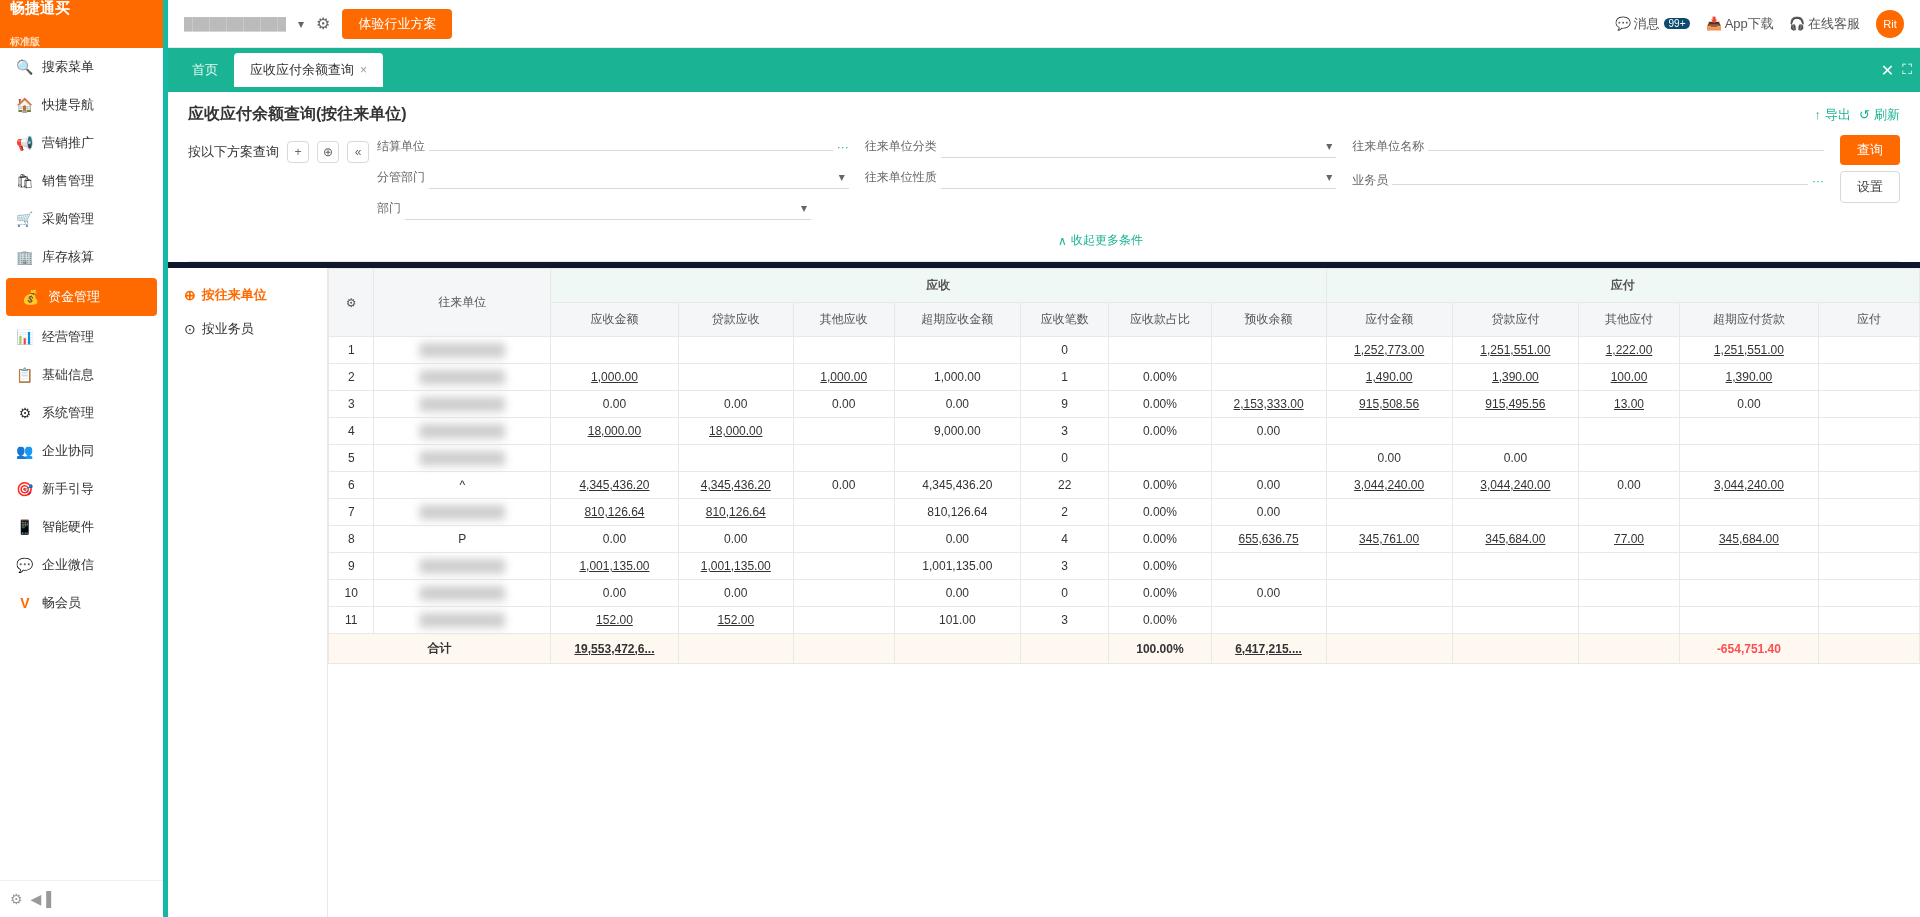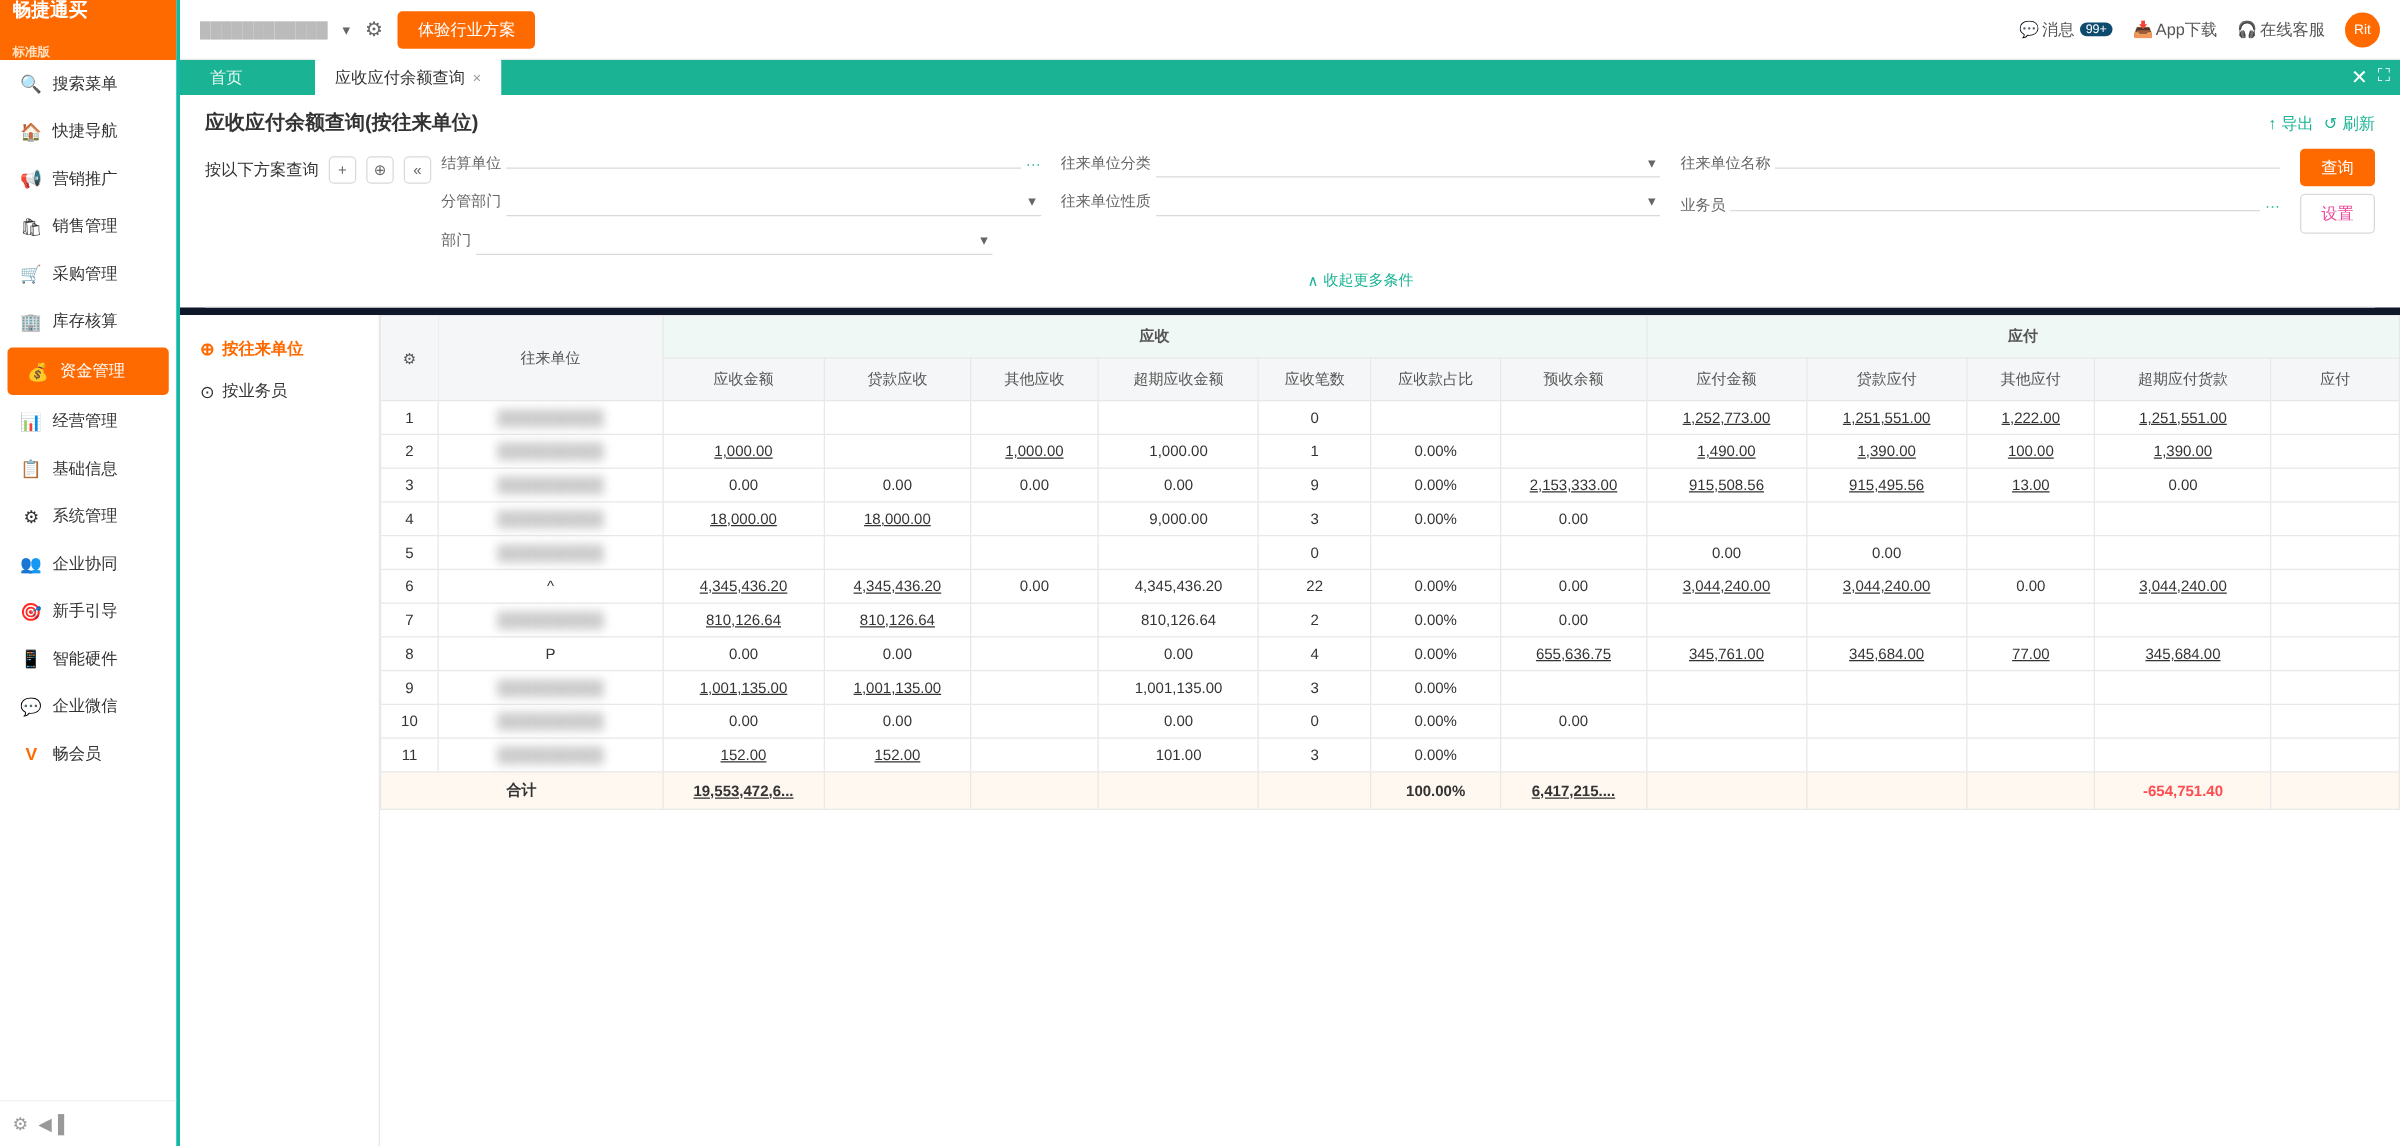--- a/index.html
+++ b/index.html
@@ -1,40 +1,40 @@
 <!DOCTYPE html>
 <html><head>
   <meta charset="utf-8">
   <style>
     * { margin: 0; padding: 0; box-sizing: border-box; }
     body { font-family: 'Microsoft YaHei', Arial, sans-serif; font-size: 12px; background: #f0f2f5; width: 1920px; height: 917px; overflow: hidden; display: flex; }
 
     
-    .sidebar { width: 144px; background: #fff; height: 917px; display: flex; flex-direction: column; border-right: 3px solid #14b8a6; flex-shrink: 0; }
+    .sidebar { width: 168px; background: #fff; height: 917px; display: flex; flex-direction: column; border-right: 5px solid #14b8a6; flex-shrink: 0; }
     .sidebar-logo { height: 48px; background: #ff6a00; display: flex; align-items: center; padding: 0 10px; color: #fff; font-size: 14px; font-weight: bold; }
     .sidebar-logo-sub { font-size: 10px; color: #ffe0c0; margin-top: 17px; }
     .sidebar-item { display: flex; align-items: center; padding: 10px 16px; cursor: pointer; color: #333; font-size: 13px; gap: 8px; }
     .sidebar-item.active { background: #ff6a00; color: #fff; border-radius: 4px; margin: 2px 6px; }
     .sidebar-item .icon { font-size: 14px; width: 18px; text-align: center; }
     .sidebar-bottom { margin-top: auto; border-top: 1px solid #f0f0f0; display: flex; padding: 10px; gap: 8px; align-items: center; }
     .sidebar-bottom-btn { color: #999; cursor: pointer; font-size: 14px; }
 
     
     .main { flex: 1; display: flex; flex-direction: column; height: 917px; overflow: hidden; }
 
     
     .topbar { height: 48px; background: #fff; border-bottom: 1px solid #e8e8e8; display: flex; align-items: center; padding: 0 16px; gap: 12px; flex-shrink: 0; }
     .topbar-breadcrumb { color: #999; font-size: 12px; display: flex; align-items: center; gap: 4px; }
     .topbar-spacer { flex: 1; }
     .topbar-btn { padding: 6px 16px; background: #ff6a00; color: #fff; border: none; border-radius: 4px; cursor: pointer; font-size: 13px; }
     .topbar-actions { display: flex; align-items: center; gap: 16px; color: #555; font-size: 13px; }
     .topbar-gear { color: #666; font-size: 16px; cursor: pointer; }
 
     
-    .tabbar { height: 28px; background: #1ab394; display: flex; align-items: center; flex-shrink: 0; padding: 0 8px; gap: 42px; }
+    .tabbar { height: 44px; background: #1ab394; display: flex; align-items: center; flex-shrink: 0; padding: 0 8px; }
     .tab-home { padding: 8px 16px; color: #fff; cursor: pointer; font-size: 13px; opacity: 0.9; }
     .tab-active { background: #fff; color: #333; border-radius: 4px 4px 0 0; padding: 8px 16px; font-size: 13px; display: flex; align-items: center; gap: 6px; }
     .tab-close { color: #999; cursor: pointer; font-size: 12px; }
     .tabbar-right { margin-left: auto; display: flex; gap: 8px; color: #fff; font-size: 16px; }
 
     
     .content { flex: 1; background: #f5f6f7; overflow: hidden; display: flex; flex-direction: column; padding: 0; }
 
     
     .page-header { background: #fff; padding: 12px 20px 0; border-bottom: 6px solid #0f172a; }
@@ -67,21 +67,21 @@
     .footer-row td { background: #fff8f0; font-weight: bold; }
     .row-num { color: #999; }
     .th-sticky { position: sticky; left: 0; background: #f5f6f7; z-index: 2; }
 
     
     .table-area::-webkit-scrollbar { width: 6px; height: 6px; }
     .table-area::-webkit-scrollbar-track { background: #f0f0f0; }
     .table-area::-webkit-scrollbar-thumb { background: #ccc; border-radius: 3px; }
 
     .action-btn-orange { background: #ff6a00; color: #fff; border: none; padding: 6px 16px; border-radius: 4px; cursor: pointer; font-size: 13px; }
-    .action-btn-white { background: #fff; color: #ec4899; border: 1px solid #d9d9d9; padding: 6px 16px; border-radius: 4px; cursor: pointer; font-size: 13px; }
+    .action-btn-white { background: #fff; color: #404040; border: 1px solid #d9d9d9; padding: 6px 16px; border-radius: 4px; cursor: pointer; font-size: 13px; }
 
     .filter-right-btns { display: flex; flex-direction: column; gap: 6px; padding-left: 8px; }
   </style>
 </head>
 <body>
 
 <div class="sidebar">
   <div class="sidebar-logo">
     <div>
       <div style="font-size:15px;font-weight:bold;">畅捷通买</div>

